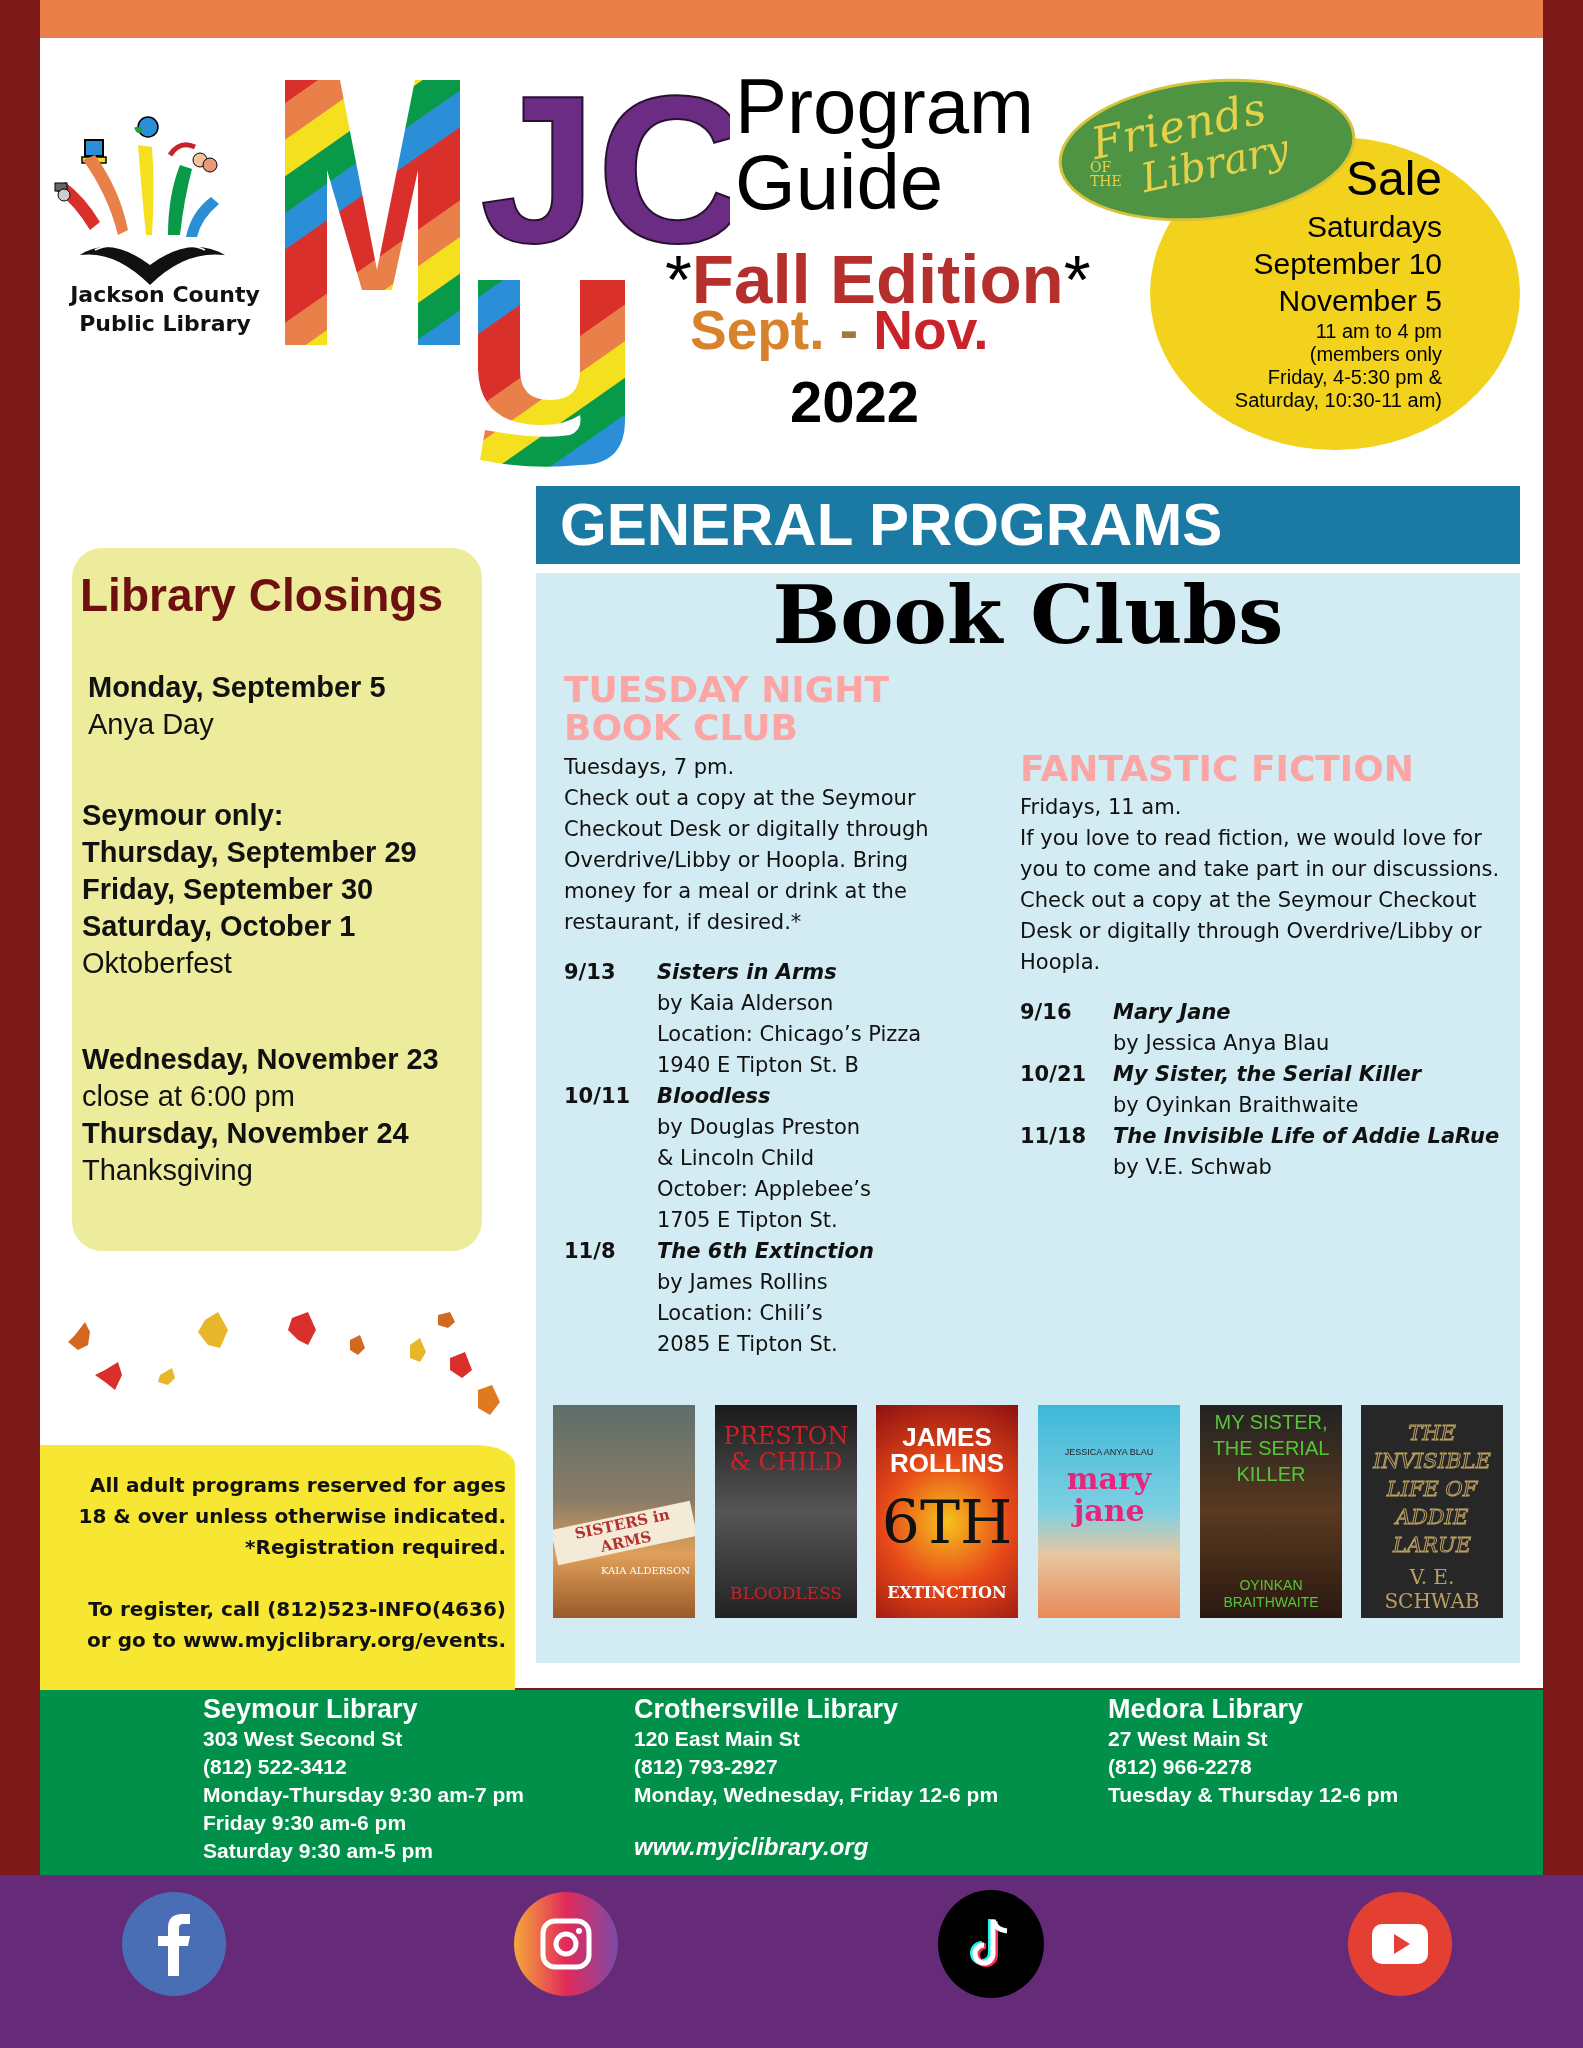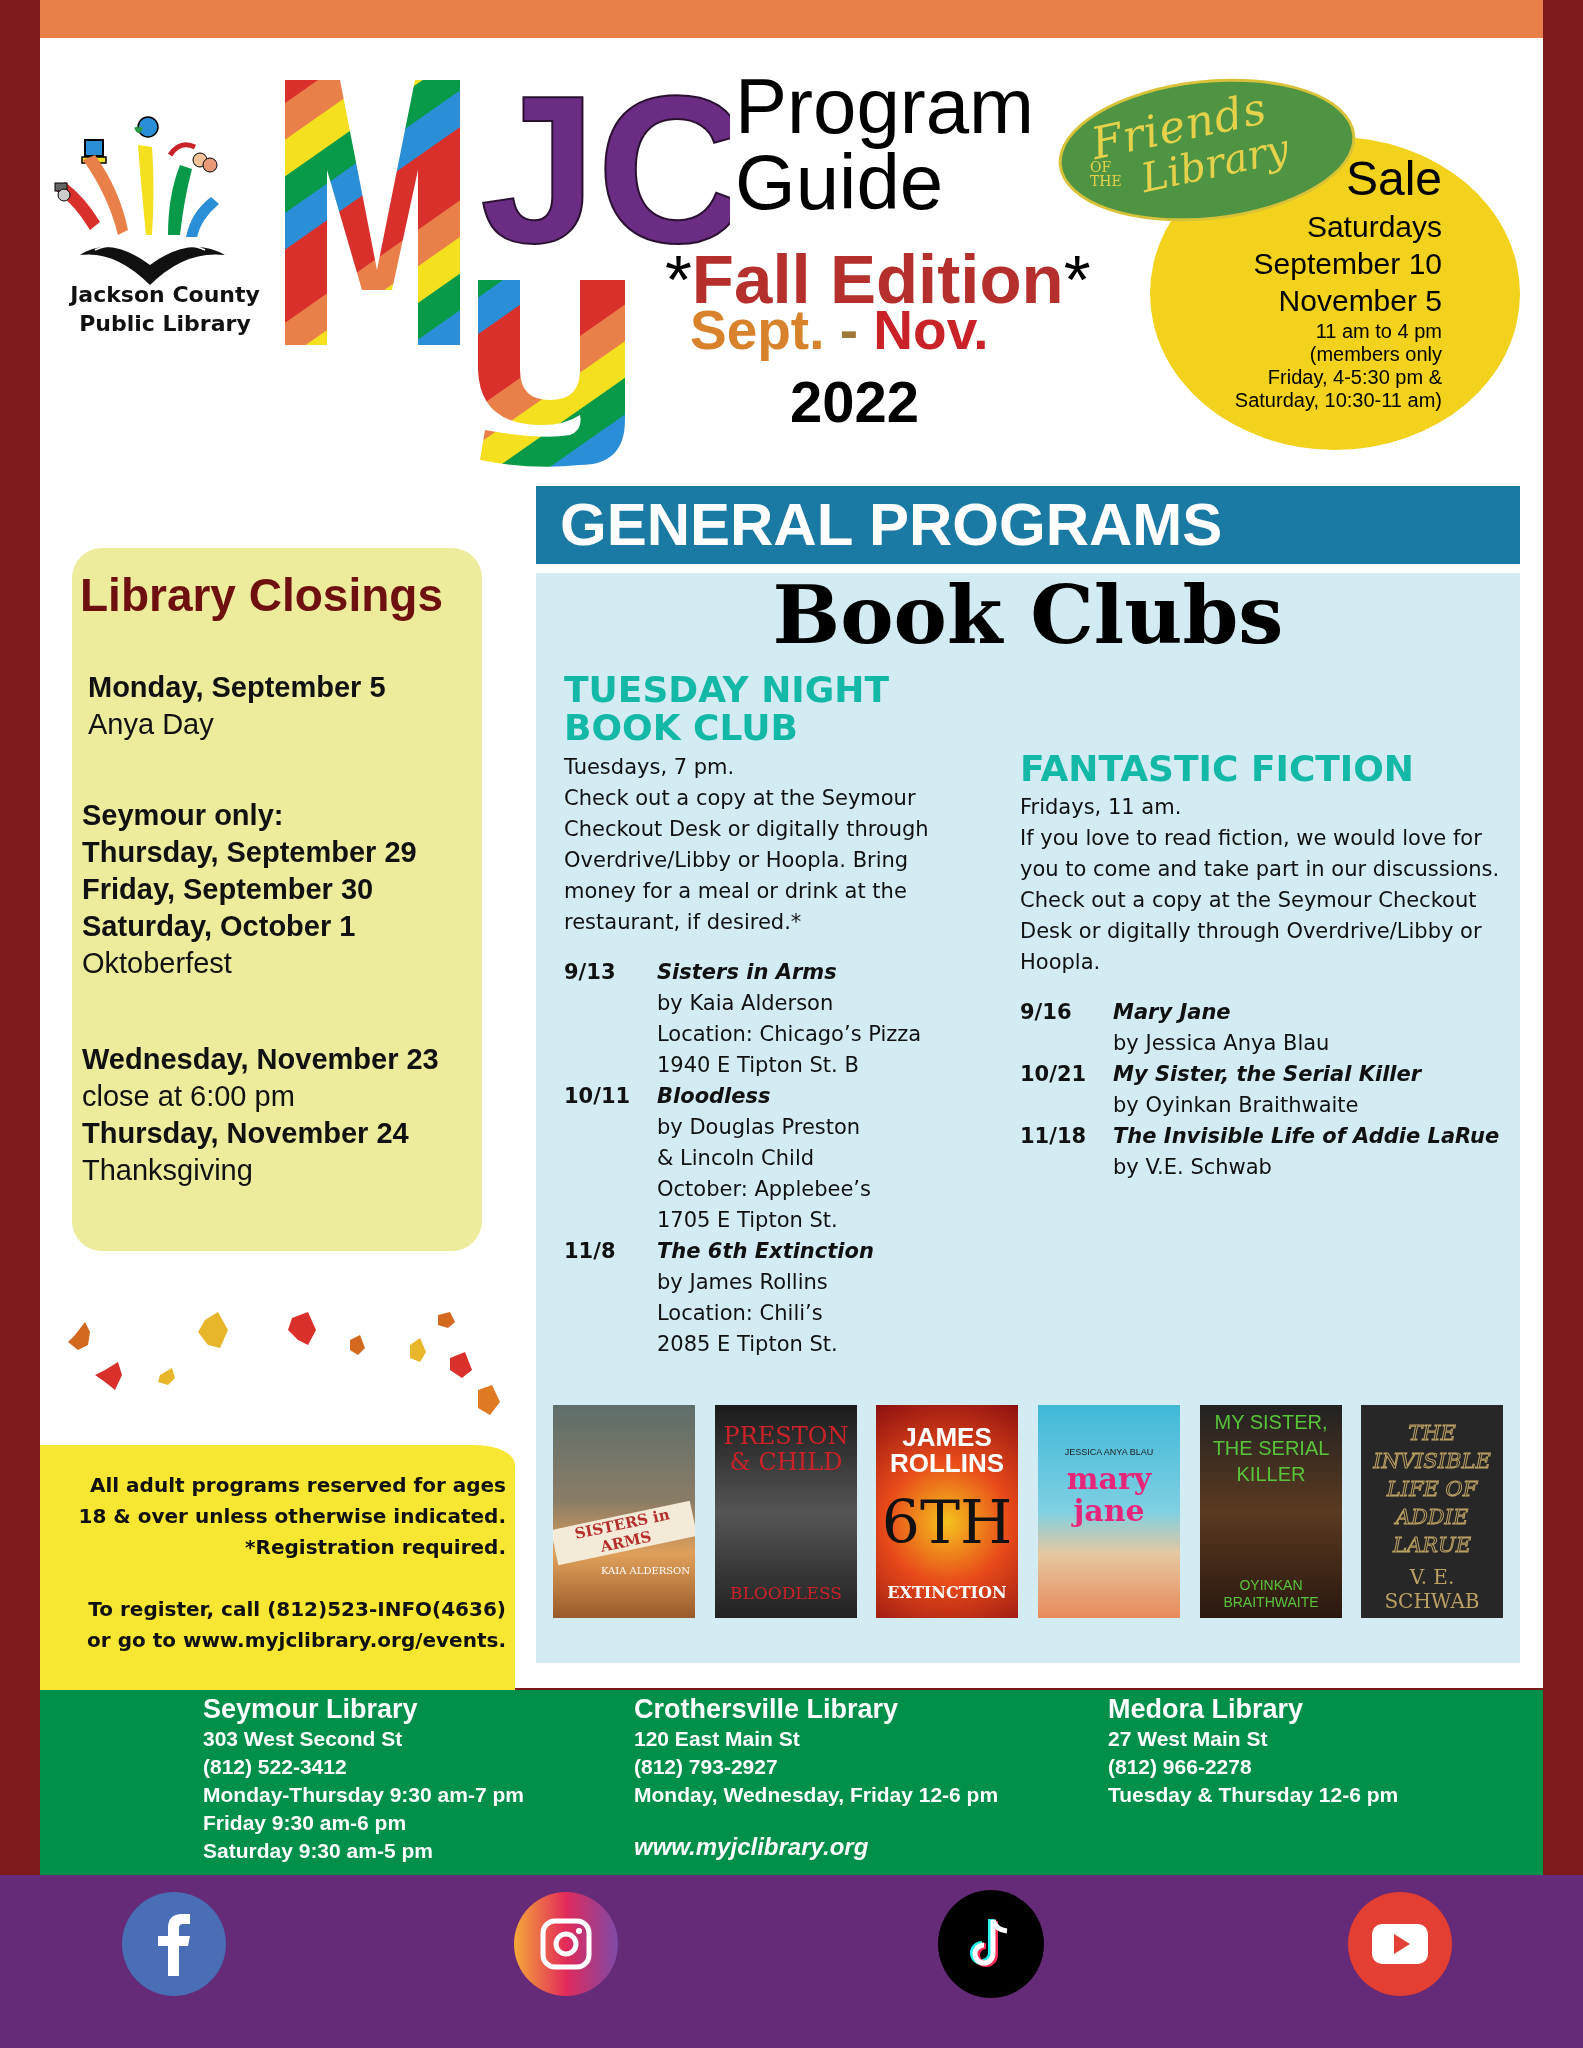--- a/index.html
+++ b/index.html
@@ -38,21 +38,21 @@
   
   #leaves { left:60px; top:1290px; width:460px; height:140px; }
   
   #note { left:40px; top:1445px; width:475px; height:245px; background:#f7e733; border-top-right-radius:40px 20px; }
   #note-text { right:1094px; top:1470px; width:470px; text-align:right; font-family:"DejaVu Sans", sans-serif; font-weight:bold; font-size:20px; line-height:31px; color:#111;padding-left:16px; }
   
   #gp-header { left:536px; top:486px; width:984px; height:78px; background:#1a7aa3; }
   #gp-title { left:560px; top:490px; font-size:60px; font-weight:bold; color:#fff; letter-spacing:0px; }
   #bc-panel { left:536px; top:573px; width:984px; height:1090px; background:#d3ebf3; }
   #bc-title { left:536px; top:568px; width:984px; text-align:center; font-family:"DejaVu Serif", serif; font-weight:bold; font-size:80px; color:#000; }
-  .club-h { position:absolute; font-family:"DejaVu Sans", sans-serif; font-weight:bold; font-size:36px; line-height:38px; color:#14b8a6; }
+  .club-h { position:absolute; font-family:"DejaVu Sans", sans-serif; font-weight:bold; font-size:36px; line-height:38px; color:#fca5a5; }
   .club-body { position:absolute; font-family:"DejaVu Sans", sans-serif; font-size:21px; line-height:31px; color:#111; }
   .sched { position:absolute; font-family:"DejaVu Sans", sans-serif; font-size:21px; line-height:31px; color:#111; }
   .sched .row { display:flex; }
   .sched .date { width:93px; font-weight:bold; flex:none; }
   .sched .title { font-weight:bold; font-style:italic; }
   
   .cover { position:absolute; top:1405px; height:213px; width:142px; overflow:hidden; box-sizing:border-box; }
   .cover-text { position:absolute; left:0; right:0; text-align:center; font-family:"DejaVu Serif", serif; }
   
   #footer { left:40px; top:1690px; width:1503px; height:185px; background:#01904a; }

